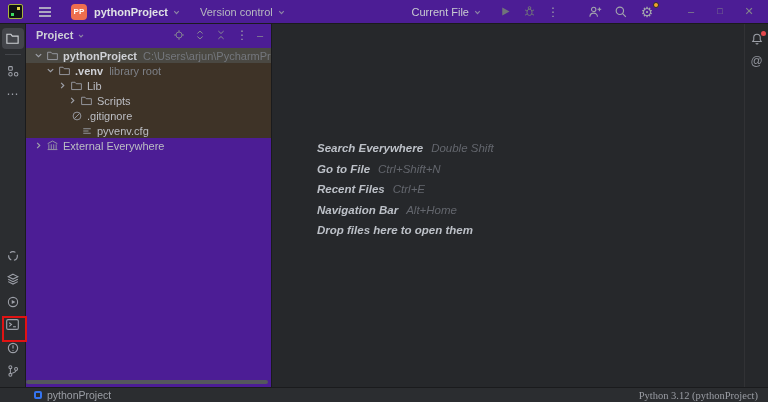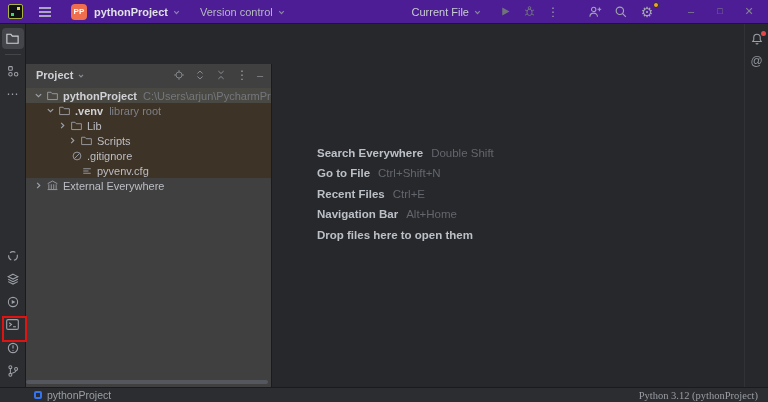--- a/index.html
+++ b/index.html
@@ -53,22 +53,22 @@
   .stripe-btn {
     width:22px; height:21px; margin:1px 0; border-radius:4px;
     display:flex; align-items:center; justify-content:center; color:#9da0a8; cursor:pointer;
   }
   .stripe-btn.active { background:#43454a; color:#cfd2d6; }
   .stripe-sep { width:16px; height:1px; background:#43454a; margin:4px 0; }
   .stripe-spacer { flex:1; }
 
   
   .project-panel {
-    width:246px; background:#404040; border-right:1px solid #1a1b1d;
-    display:flex; flex-direction:column; position:relative; overflow:hidden;margin-top:40px;
+    width:246px; background:#4c1d95; border-right:1px solid #1a1b1d;
+    display:flex; flex-direction:column; position:relative; overflow:hidden;
   }
   .panel-header {
     height:22px; flex:0 0 auto; display:flex; align-items:center;
     padding:0 8px 0 10px; font-size:11px; color:#ced0d6;
   }
   .panel-title { font-weight:bold; display:flex; align-items:center; gap:4px; }
   .panel-actions { margin-left:auto; display:flex; align-items:center; gap:9px; color:#898c92; }
   .panel-actions .pa { display:flex; align-items:center; cursor:pointer; }
 
   .tree { font-size:11px; color:#bcbec4; flex:1 1 auto; overflow:hidden; padding-top:2px; }
@@ -83,21 +83,21 @@
   .t-detail.path { color:#74777d; }
 
   .h-scrollbar {
     position:absolute; left:0; bottom:3px; height:4px; width:242px;
     background:#54575d; border-radius:2px; cursor:pointer;
   }
 
   
   .editor { flex:1; position:relative; background:#26282b; }
   .shortcuts { position:absolute; left:45px; top:114px; font-size:11.5px; }
-  .sc-line { height:20.5px; display:flex; align-items:flex-end; }
+  .sc-line { height:20.5px; display:flex; align-items:center;font-style:italic; }
   .sc-label { color:#bcc0c7; font-weight:600; }
   .sc-keys  { color:#63666d; margin-left:8px; font-weight:400; }
 
   .right-stripe {
     position:absolute; top:0; right:0; bottom:0; width:24px;
     border-left:1px solid rgba(255,255,255,0.05);
     display:flex; flex-direction:column; align-items:center; padding-top:5px;
   }
   .rs-btn { width:20px; height:20px; display:flex; align-items:center; justify-content:center; color:#9da0a8; cursor:pointer; margin-bottom:2px; }
   .bell-wrap { position:relative; }

